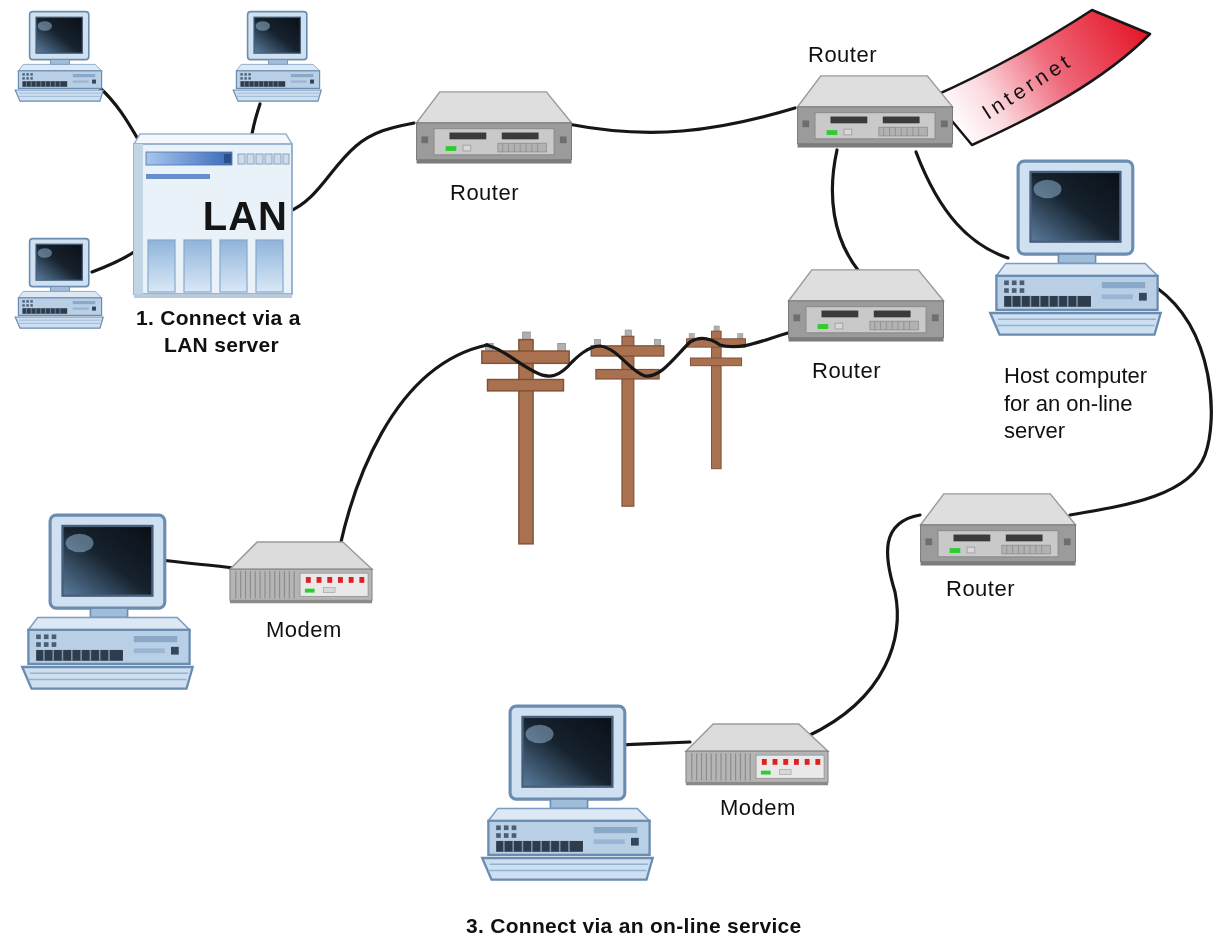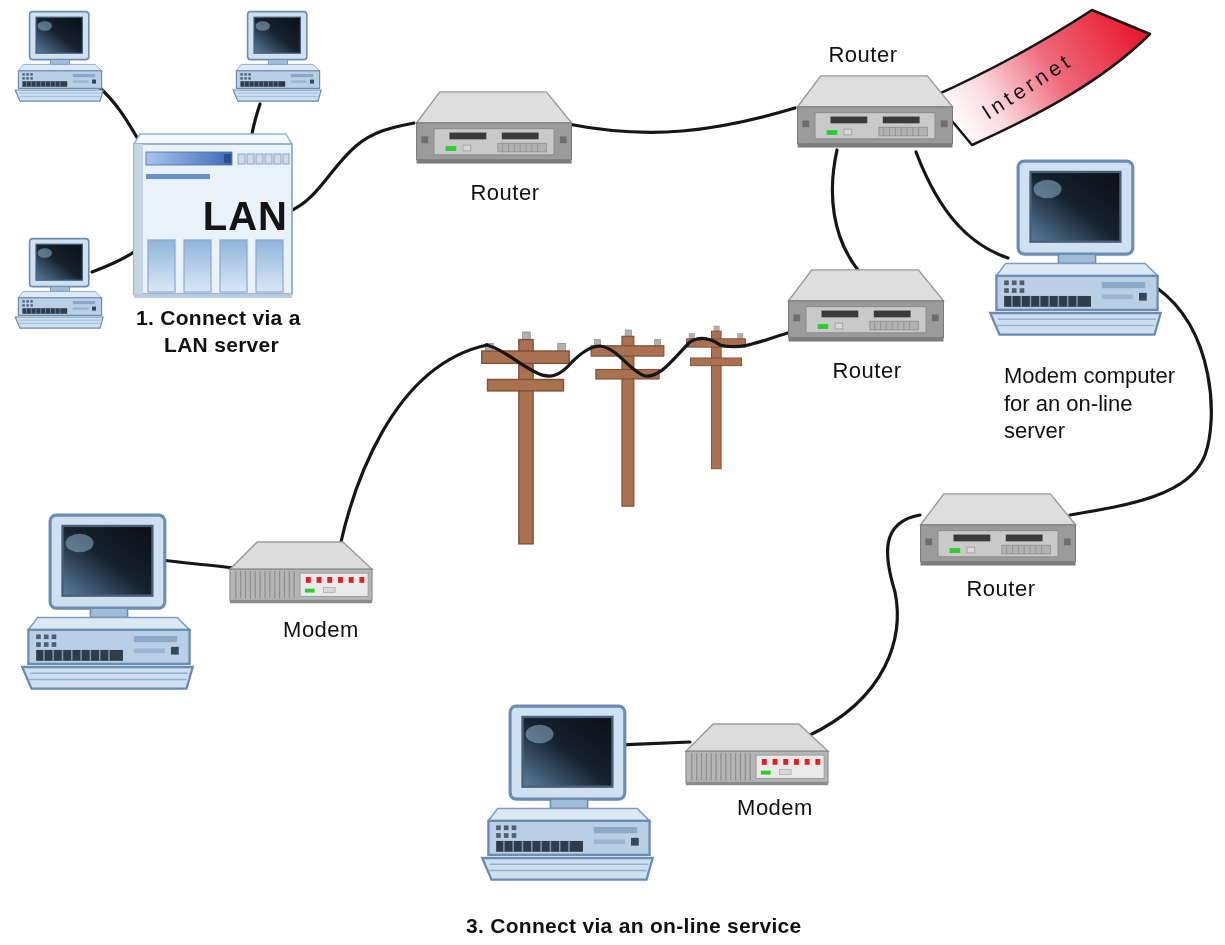--- a/index.html
+++ b/index.html
@@ -3,21 +3,21 @@
 <meta charset="utf-8">
 <style>
   html,body{margin:0;padding:0;background:#ffffff;}
   .canvas{
     position:relative;width:1225px;height:945px;background:#ffffff;
     font-family:"Liberation Sans",sans-serif;color:#101010;overflow:hidden;
   }
   .layer{position:absolute;left:0;top:0;}
   .dev{position:absolute;}
   .dev svg{display:block;}
-  .dev-label{position:absolute;font-size:22px;color:#101010;text-align:center;letter-spacing:.5px;}
+  .dev-label{position:absolute;font-size:22px;color:#101010;letter-spacing:.5px;}
   .caption{position:absolute;font-size:21px;color:#101010;line-height:1.3;letter-spacing:.3px;font-weight:bold;}
   .caption span{display:block;white-space:nowrap;}
   .caption .ind{margin-left:28px;}
   .host-label{position:absolute;font-size:22px;color:#101010;line-height:1.26;}
   .host-label span{display:block;white-space:nowrap;}
 </style>
 </head>
 <body>
 
 <div class="canvas">
@@ -264,21 +264,21 @@
   </div>
 
   <div class="dev-label" style="left:450px;top:180px;width:110px;">Router</div>
   <div class="dev-label" style="left:808px;top:42px;width:110px;">Router</div>
   <div class="dev-label" style="left:812px;top:358px;width:110px;">Router</div>
   <div class="dev-label" style="left:946px;top:576px;width:110px;">Router</div>
   <div class="dev-label" style="left:266px;top:617px;width:110px;">Modem</div>
   <div class="dev-label" style="left:720px;top:795px;width:110px;">Modem</div>
 
   <div class="host-label" style="left:1004px;top:362px;">
-    <span>Modem computer</span>
+    <span>Host computer</span>
     <span>for an on-line</span>
     <span>server</span>
   </div>
 
   <div class="caption" style="left:136px;top:304px;">
     <span>1. Connect via a</span>
     <span class="ind">LAN server</span>
   </div>
   <div class="caption" style="left:466px;top:912px;text-align:center;">
     <span>3. Connect via an on-line service</span>

